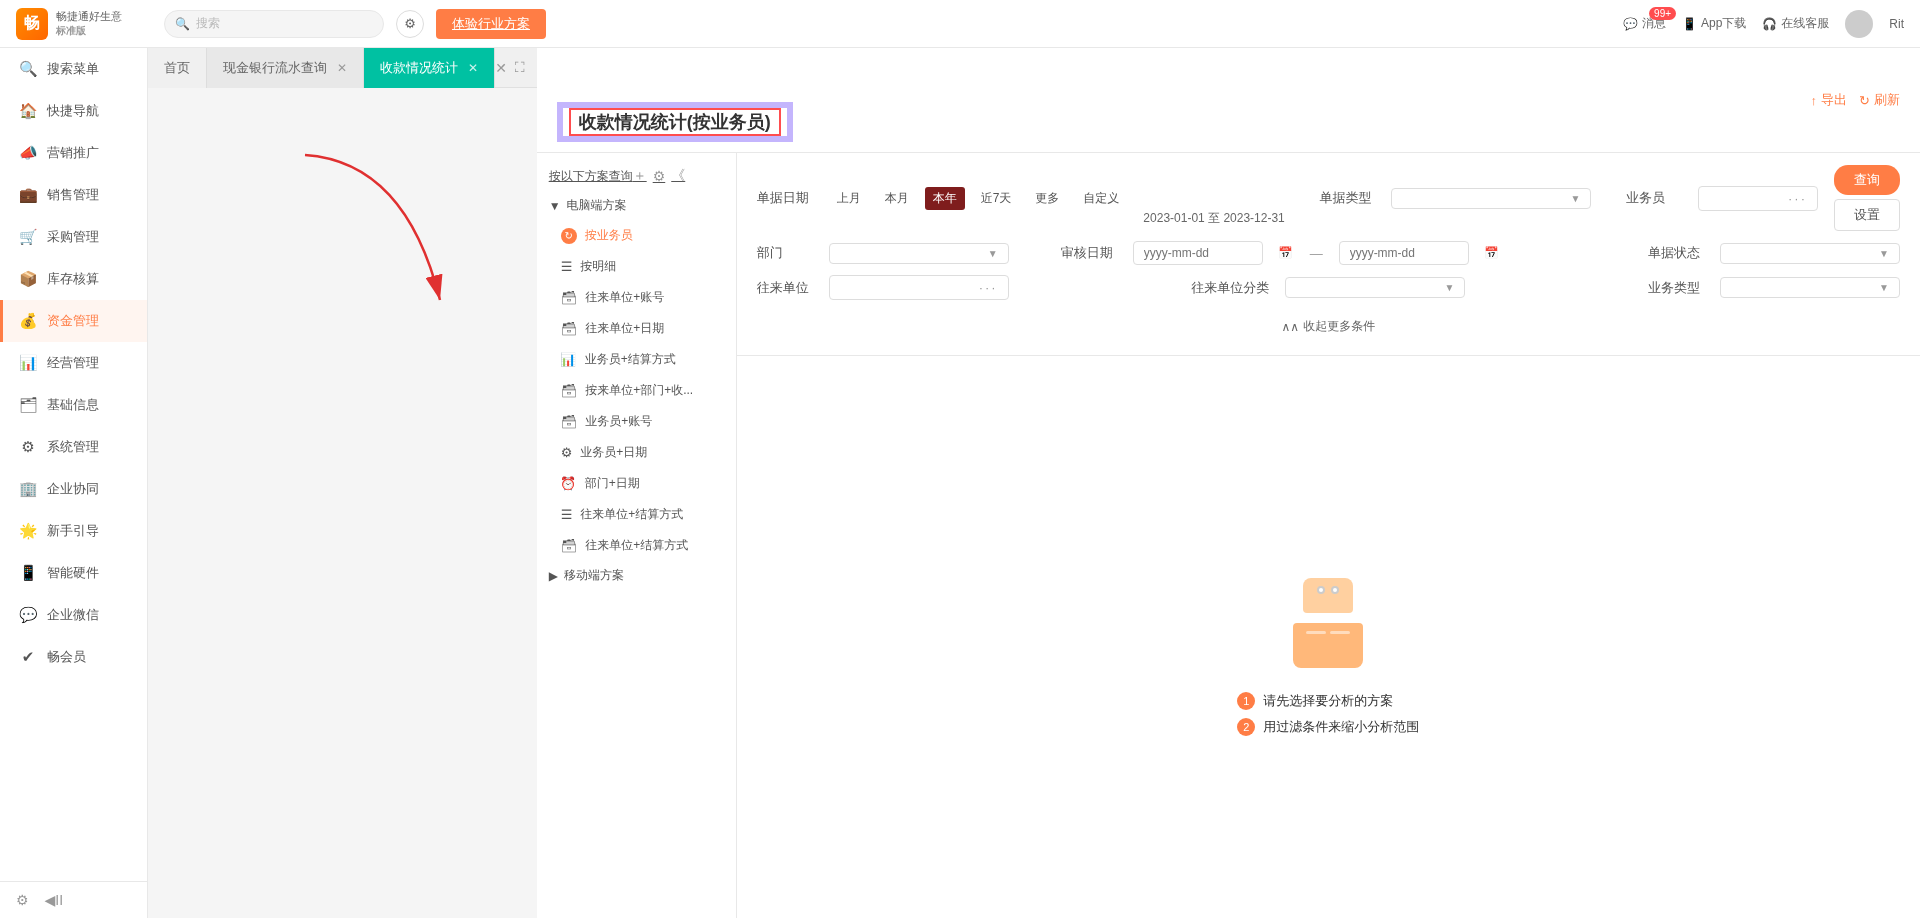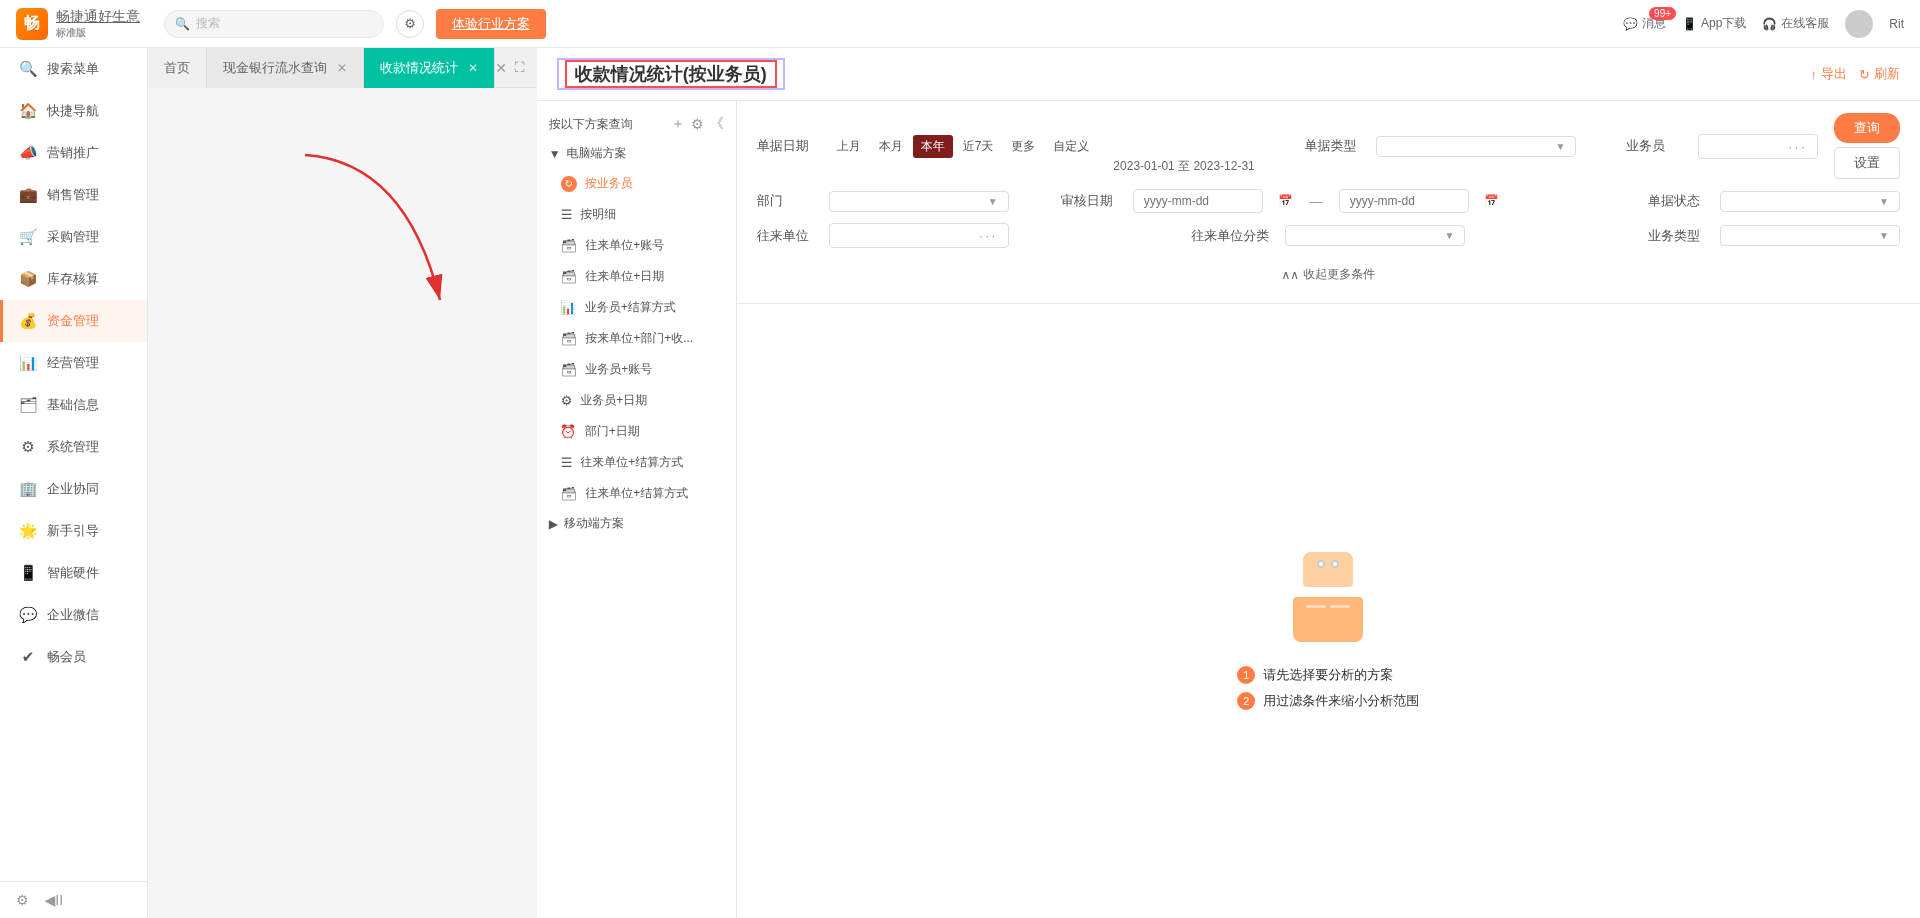--- a/index.html
+++ b/index.html
@@ -22,21 +22,21 @@
       width: 148px;
       gap: 8px;
     }
     .logo-icon {
       width: 32px; height: 32px;
       background: linear-gradient(135deg, #ff8c00, #ff6600);
       border-radius: 6px;
       display: flex; align-items: center; justify-content: center;
       color: white; font-weight: bold; font-size: 16px;
     }
-    .logo-text { font-size: 14px; color: #666; line-height: 1.3; text-decoration: underline; }
+    .logo-text { font-size: 11px; color: #666; line-height: 1.3; }
     .version-tag { font-size: 10px; color: #999; font-weight: bold; }
 
     .search-bar {
       flex: 1;
       max-width: 220px;
       height: 28px;
       background: #f5f5f5;
       border: 1px solid #e8e8e8;
       border-radius: 14px;
       display: flex; align-items: center;
@@ -166,21 +166,21 @@
     
     .filter-area {
       background: #fff;
       padding: 12px 20px;
       border-bottom: 1px solid #e8e8e8;
       display: flex; flex-direction: column; gap: 10px;
       position: relative;
     }
     .filter-row { display: flex; align-items: center; gap: 16px; flex-wrap: wrap; }
     .filter-label { color: #555; font-size: 13px; white-space: nowrap; min-width: 56px; }
-    .date-tabs { display: flex; align-items: center; gap: 2px; }
+    .date-tabs { display: flex; align-items: center; gap: 8px; }
     .date-tab {
       padding: 3px 8px; border: none; background: none;
       cursor: pointer; color: #555; font-size: 12px; border-radius: 3px;
     }
     .date-tab.active { background: #7f1d1d; color: white; }
     .date-range { color: #666; font-size: 12px; margin-top: 40px; }
     .filter-select {
       display: flex; align-items: center; gap: 4px;
       border: 1px solid #ddd; border-radius: 4px;
       padding: 4px 10px; min-width: 120px; cursor: pointer;
@@ -213,22 +213,22 @@
     
     .body-layout { display: flex; flex: 1; overflow: hidden; }
     .left-panel {
       width: 200px;
       background: #fff;
       border-right: 1px solid #e8e8e8;
       overflow-y: auto;
       padding: 8px 0;
     }
     .left-panel-header {
-      display: flex; align-items: center; justify-content: space-between;
-      padding: 6px 12px; font-size: 12px; color: #555;
+      display: flex; align-items: center; 
+      padding: 6px 12px; font-size: 12px; color: #555; text-decoration: underline;
     }
     .left-panel-actions { display: flex; gap: 6px; align-items: center; }
     .left-action-icon { color: #999; cursor: pointer; font-size: 14px; }
     .panel-group { padding: 0; }
     .panel-group-title {
       display: flex; align-items: center; gap: 6px;
       padding: 6px 12px; font-size: 12px; color: #555; cursor: pointer;
     }
     .panel-item {
       display: flex; align-items: center; gap: 8px;
@@ -244,23 +244,24 @@
     .empty-step { display: flex; align-items: flex-start; gap: 8px; }
     .step-num {
       width: 18px; height: 18px; border-radius: 50%;
       background: #ff7d45; color: white; font-size: 11px;
       display: flex; align-items: center; justify-content: center;
       flex-shrink: 0;
     }
 
     
     .red-highlight {
-      border: 2px solid #c4b5fd;
+      border: 6px solid #c4b5fd;
       padding: 2px 6px;
       display: inline-block;
+      margin-top: 44px;
     }
 
     .chevron { font-size: 10px; color: #999; }
     .dots { color: #999; letter-spacing: 2px; }
   </style>
 </head>
 <body>
 
 <div class="top-header">
   <div class="logo-area">

